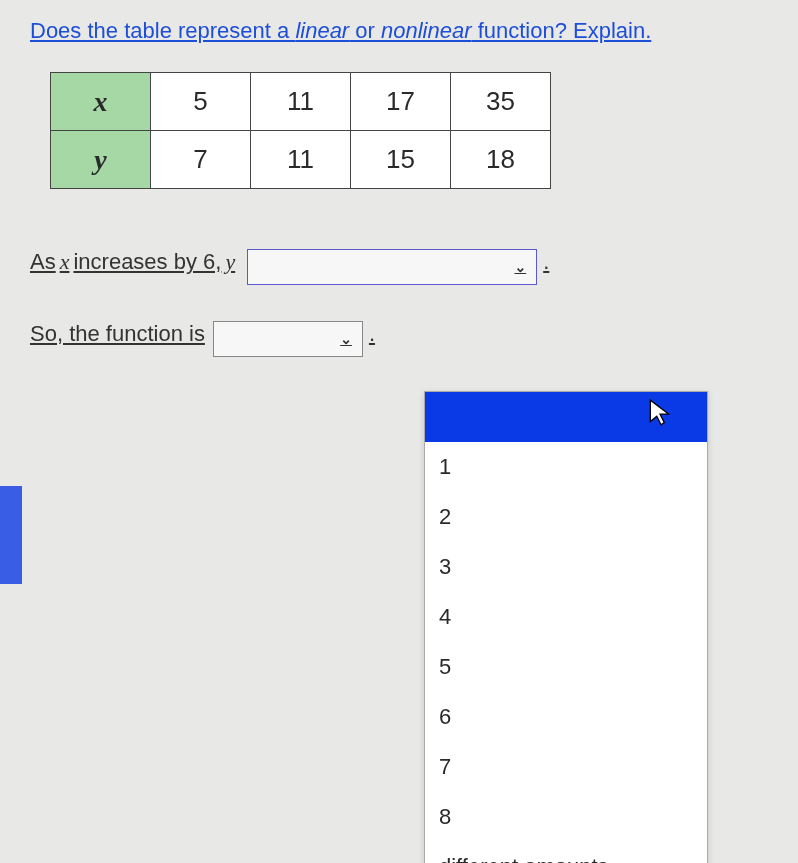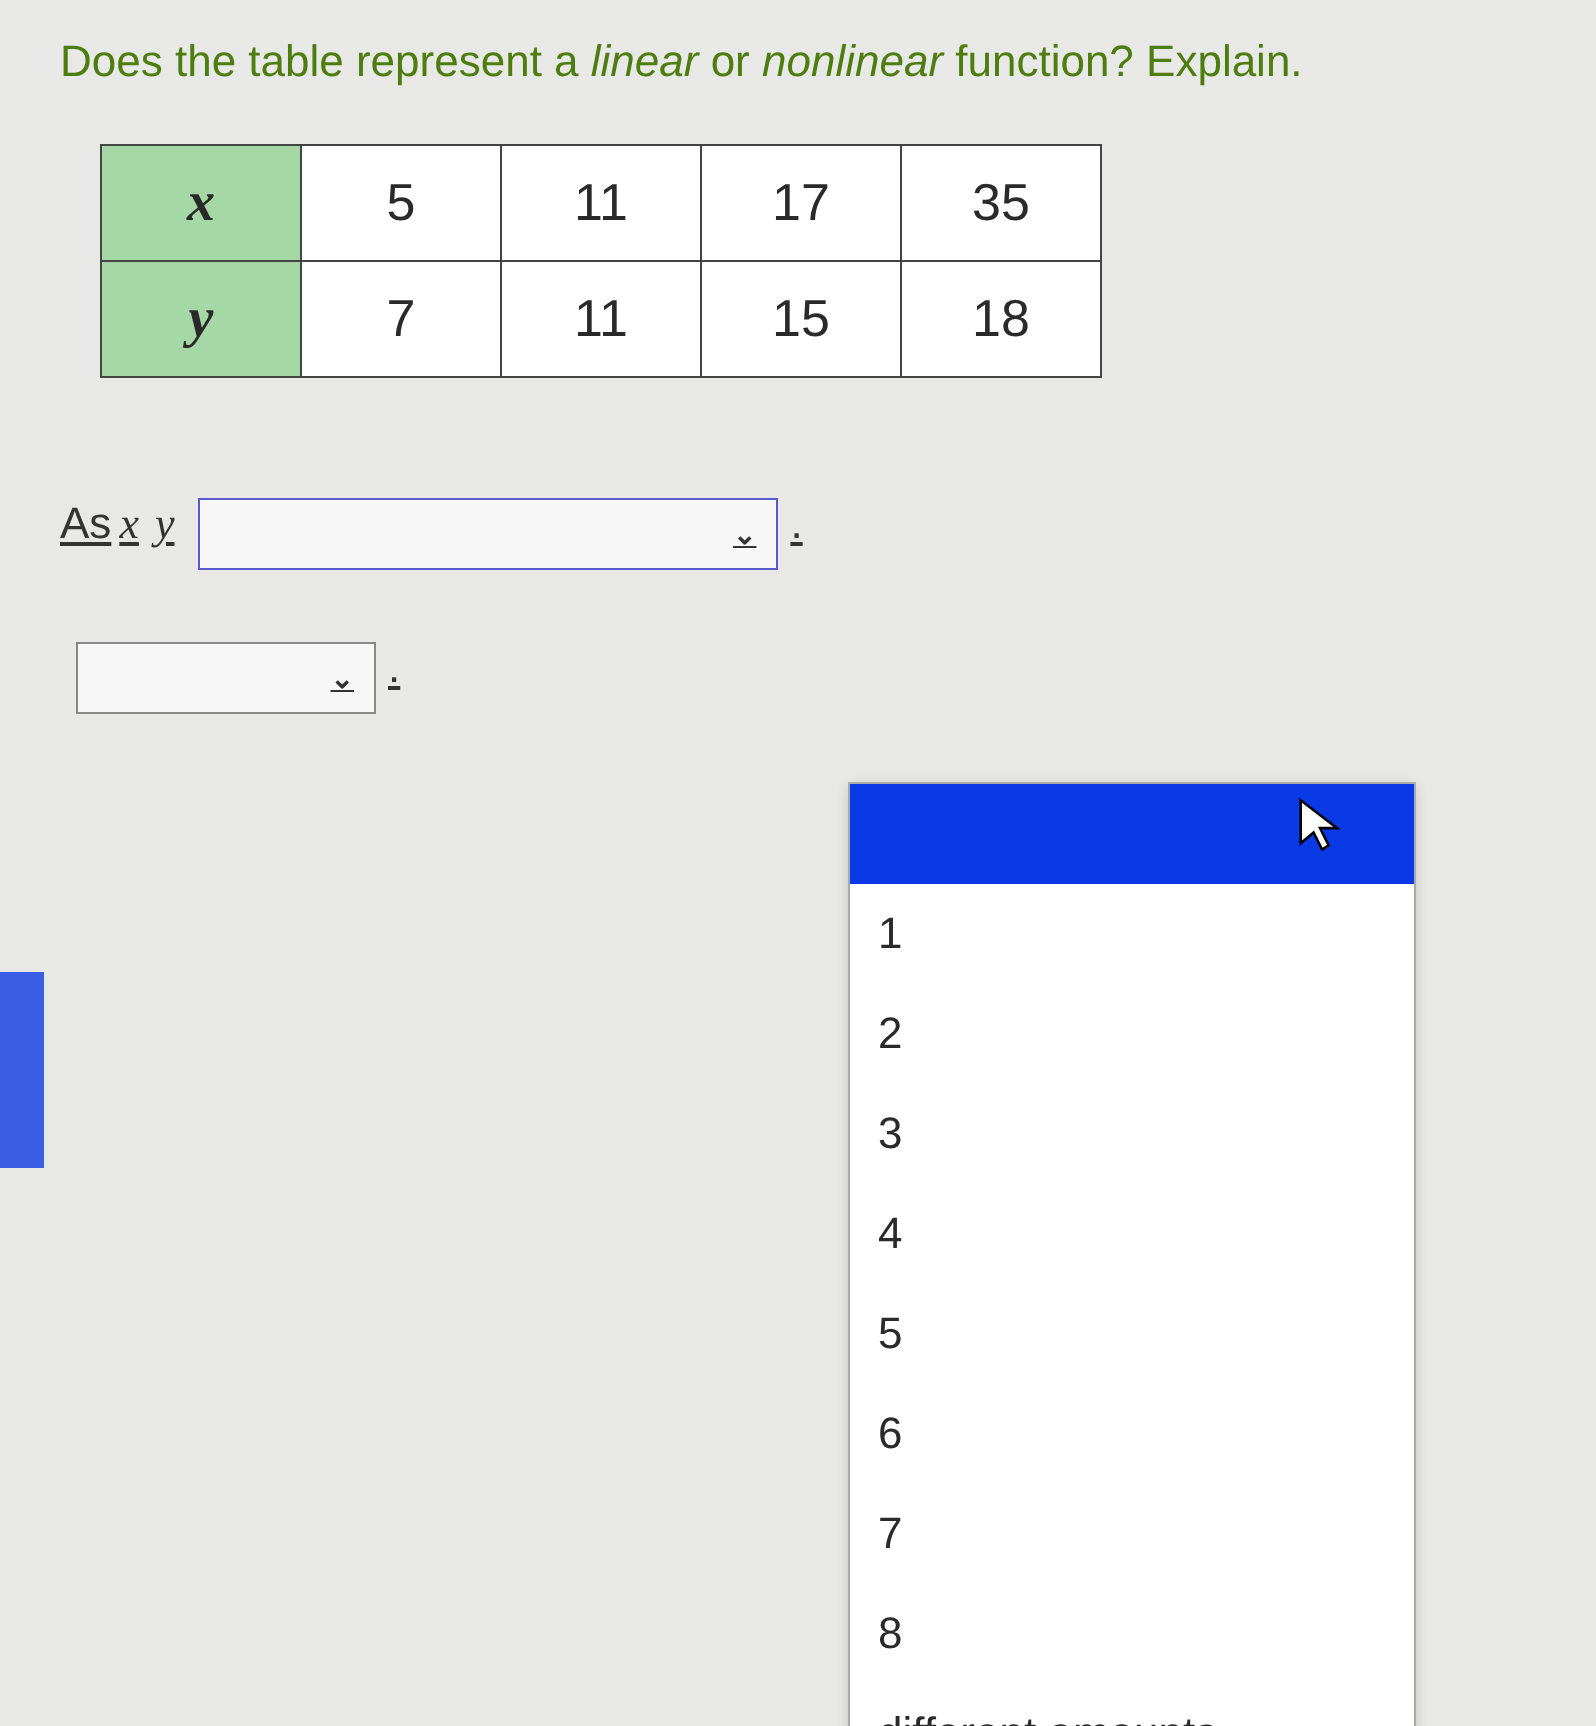--- a/index.html
+++ b/index.html
@@ -7,22 +7,23 @@
       font-family: Arial, Helvetica, sans-serif;
       background: #e8e8e6;
       width: 798px;
       height: 863px;
       position: relative;
       padding: 18px 30px;
       color: #2a2a2a;
     }
     .question {
       font-size: 22px;
-      color: #4d7c0f;
+      color: #1d4ed8;
       margin-bottom: 28px;
+      text-decoration: underline;
     }
     .italic { font-style: italic; }
     
     table.data-table {
       border-collapse: collapse;
       margin-left: 20px;
       margin-bottom: 60px;
     }
     table.data-table td {
       border: 1.5px solid #444;
@@ -140,28 +141,30 @@
     <td>11</td>
     <td>15</td>
     <td>18</td>
   </tr>
 </tbody>
   </table>
 
 <div class="sentence-row">
   <span>As </span>
   <span class="math-var">x</span>
+  <span> increases by 6, </span>
   <span class="math-var">y</span>
   <div class="select-box wide">
     <span class="chev">⌄</span>
   </div>
   <span class="period">.</span>
 </div>
 
 <div class="sentence-row">
+  <span>So, the function is </span>
   <div class="select-box narrow">
     <span class="chev">⌄</span>
   </div>
   <span class="period">.</span>
 </div>
 
 <div class="blue-edge"></div>
 
 <div class="dropdown-panel">
   <div class="option highlighted">

